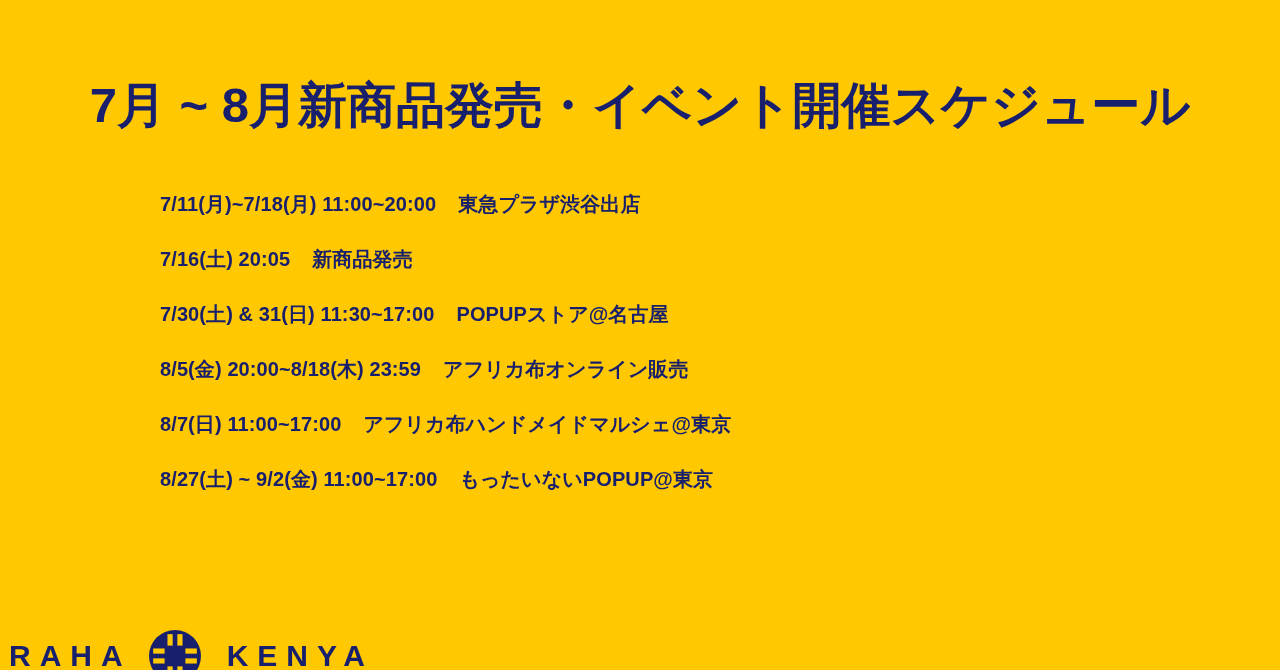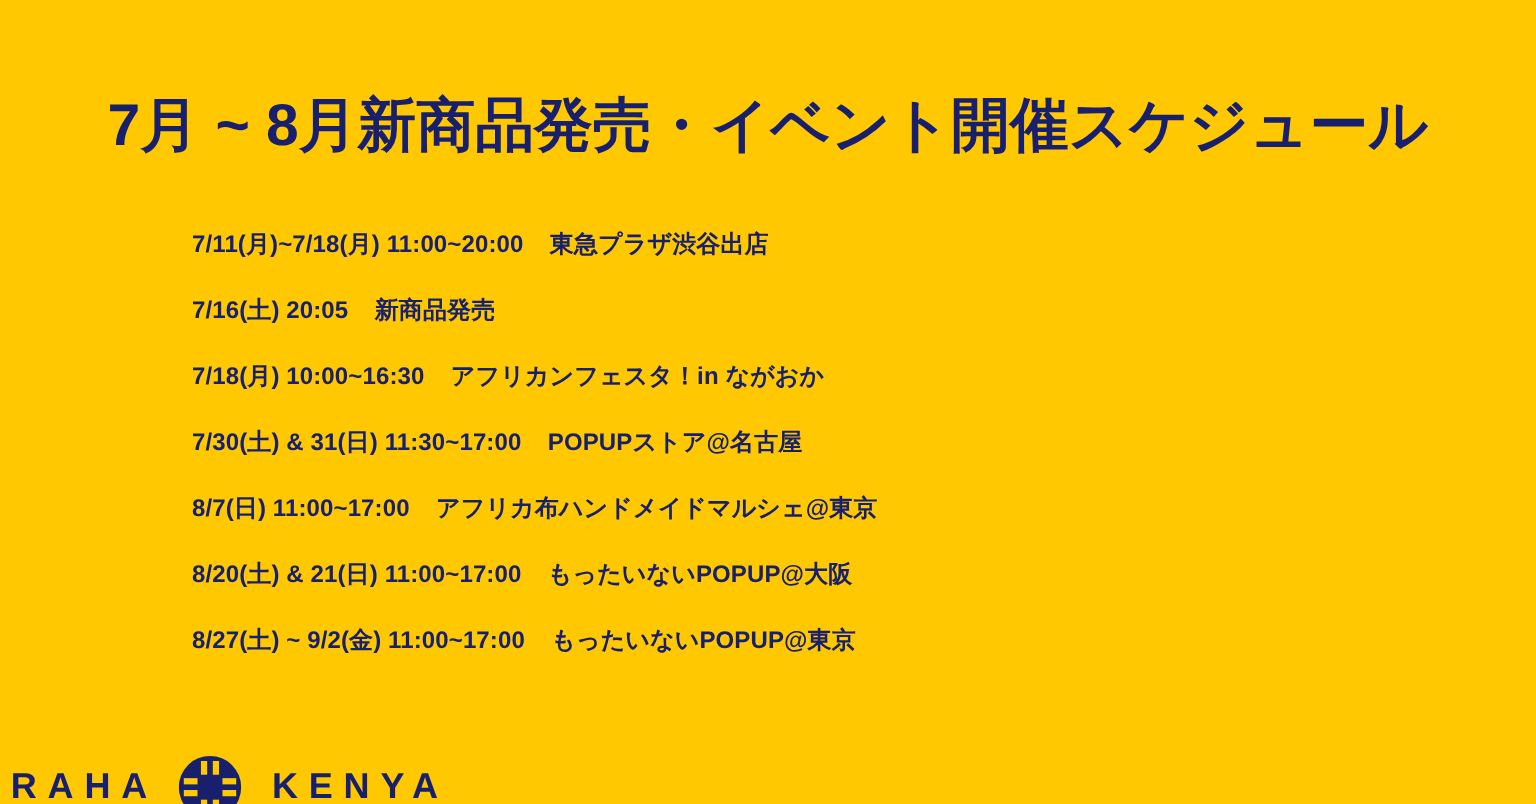--- a/index.html
+++ b/index.html
@@ -98,30 +98,27 @@
   <div class="title">7月 ~ 8月新商品発売・イベント開催スケジュール</div>
 
   <div class="schedule">
     <div class="schedule-row">
       <span class="sched-when">7/11(月)~7/18(月) 11:00~20:00</span><span class="sched-gap"></span><span class="sched-what">東急プラザ渋谷出店</span>
     </div>
     <div class="schedule-row">
       <span class="sched-when">7/16(土) 20:05</span><span class="sched-gap"></span><span class="sched-what">新商品発売</span>
     </div>
     <div class="schedule-row">
-      <span class="sched-when">7/18(月) 10:00~16:30</span><span class="sched-gap"></span><span class="sched-what">アフリカンフェスタ！in ながおか</span>
-    </div>
-    <div class="schedule-row">
       <span class="sched-when">7/30(土) &amp; 31(日) 11:30~17:00</span><span class="sched-gap"></span><span class="sched-what">POPUPストア@名古屋</span>
     </div>
     <div class="schedule-row">
-      <span class="sched-when">8/7(日) 11:00~17:00</span><span class="sched-gap"></span><span class="sched-what">アフリカ布ハンドメイドマルシェ@東京</span>
+      <span class="sched-when">8/5(金) 20:00~8/18(木) 23:59</span><span class="sched-gap"></span><span class="sched-what">アフリカ布オンライン販売</span>
     </div>
     <div class="schedule-row">
-      <span class="sched-when">8/20(土) &amp; 21(日) 11:00~17:00</span><span class="sched-gap"></span><span class="sched-what">もったいないPOPUP@大阪</span>
+      <span class="sched-when">8/7(日) 11:00~17:00</span><span class="sched-gap"></span><span class="sched-what">アフリカ布ハンドメイドマルシェ@東京</span>
     </div>
     <div class="schedule-row">
       <span class="sched-when">8/27(土) ~ 9/2(金) 11:00~17:00</span><span class="sched-gap"></span><span class="sched-what">もったいないPOPUP@東京</span>
     </div>
   </div>
 
   <div class="logo">
     <span class="logo-word">RAHA</span>
 
     <svg class="logo-mark" viewBox="0 0 100 100" aria-hidden="true">

